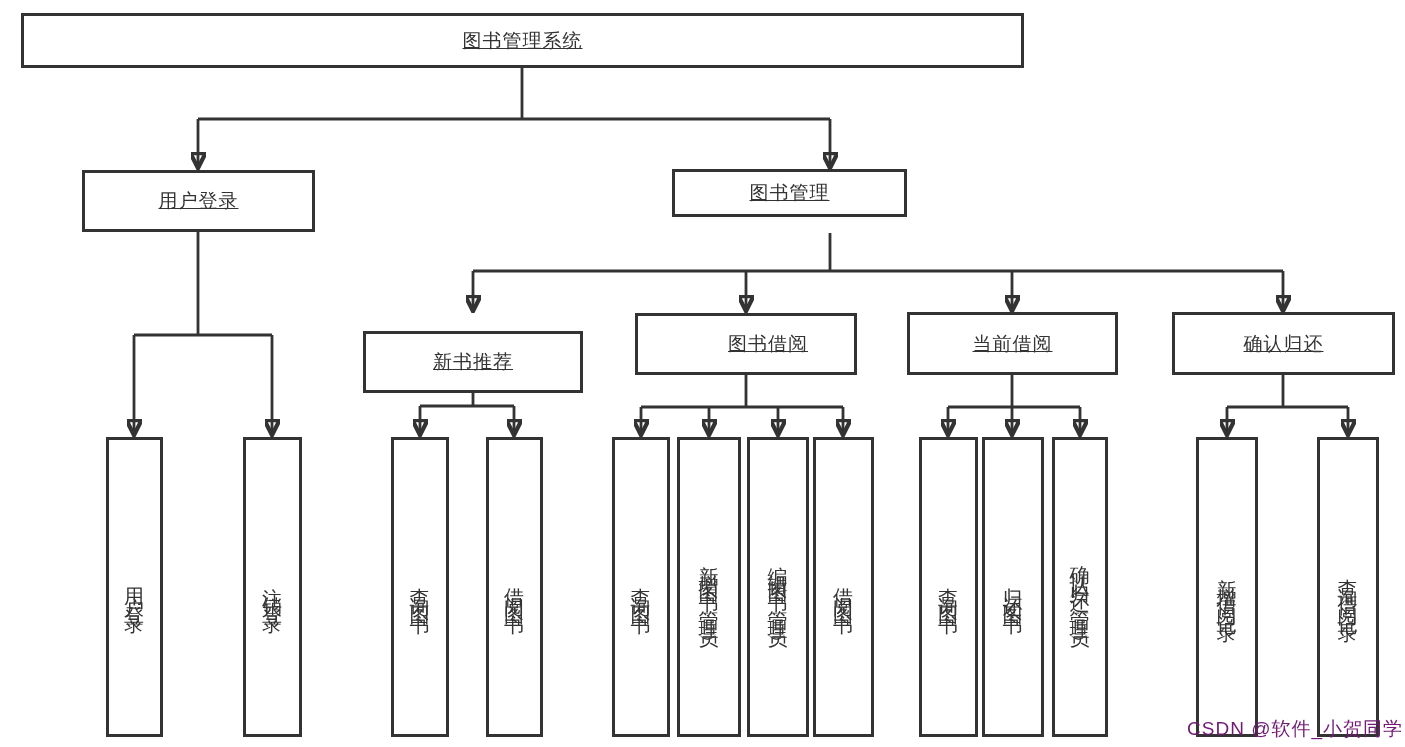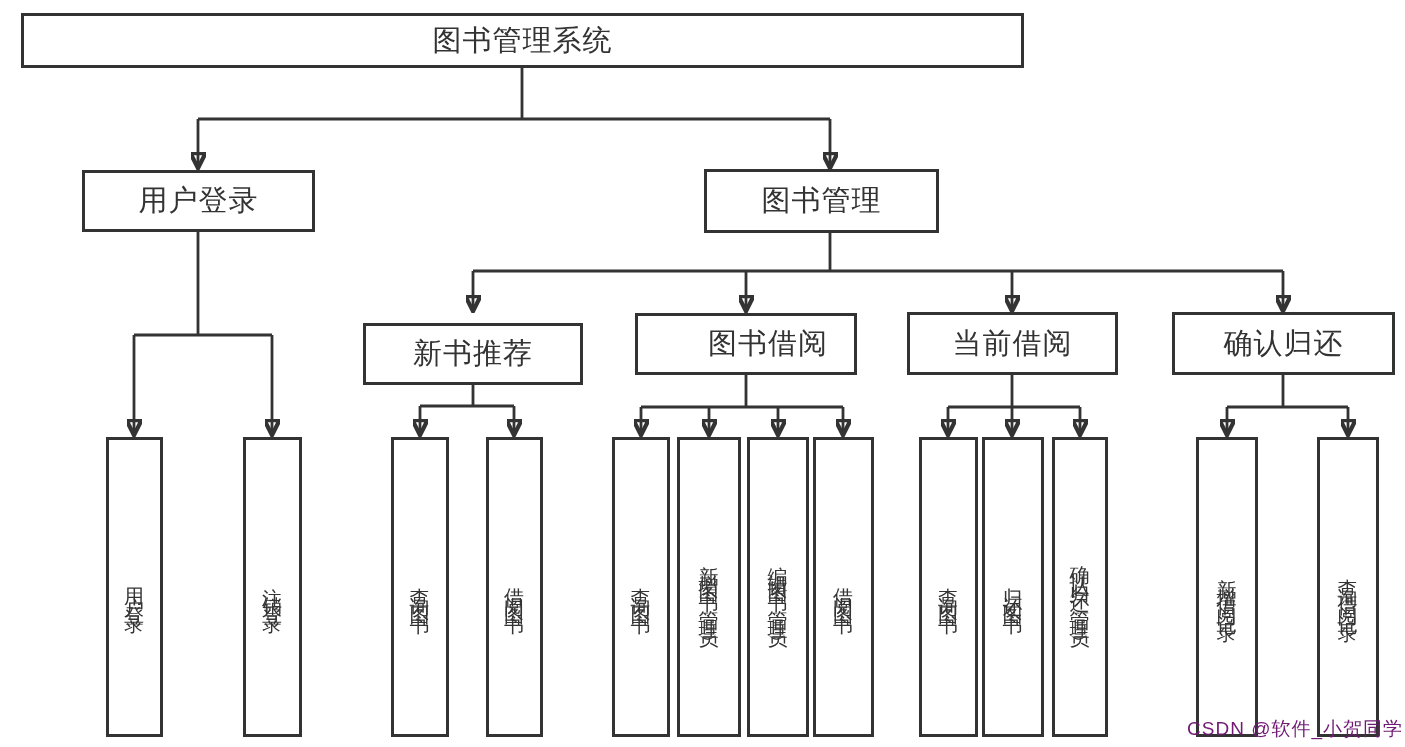--- a/index.html
+++ b/index.html
@@ -31,22 +31,23 @@
     position: absolute;
     box-sizing: border-box;
     background: #ffffff;
     border: 3px solid #333333;
     display: flex;
     align-items: center;
     justify-content: center;
     text-align: center;
   }
   .node.h {
-    font-size: 29px;
+    font-size: 19px;
     letter-spacing: 1px;
+    text-decoration: underline;
   }
   .node.v {
     font-size: 20px;
     writing-mode: vertical-rl;
     text-orientation: mixed;
     letter-spacing: 9px;
     line-height: 1;
     padding-top: 6px;
   }
   .watermark {
@@ -116,23 +117,23 @@
     <g>
       <path d="M1283,375 L1283,407 M1227,407 L1348,407"></path>
       <line x1="1227" y1="407" x2="1227" y2="433" marker-end="url(#arrow)"></line>
       <line x1="1348" y1="407" x2="1348" y2="433" marker-end="url(#arrow)"></line>
     </g>
   </svg>
 
   <div class="node h" style="left:21px; top:13px; width:1003px; height:55px;">图书管理系统</div>
 
   <div class="node h" style="left:82px; top:170px; width:233px; height:62px;">用户登录</div>
-  <div class="node h" style="left:704px; top:169px; width:235px; height:64px;">图书管理</div>
+  <div class="node h" style="left:672px; top:169px; width:235px; height:48px;">图书管理</div>
 
-  <div class="node h" style="left:363px; top:323px; width:220px; height:62px;">新书推荐</div>
+  <div class="node h" style="left:363px; top:331px; width:220px; height:62px;">新书推荐</div>
   <div class="node h" style="left:635px; top:313px; width:222px; height:62px;padding-left:44px;">图书借阅</div>
   <div class="node h" style="left:907px; top:312px; width:211px; height:63px;">当前借阅</div>
   <div class="node h" style="left:1172px; top:312px; width:223px; height:63px;">确认归还</div>
 
   <div class="node v" style="left:106px; top:437px; width:57px; height:300px;">用户登录</div>
   <div class="node v" style="left:243px; top:437px; width:59px; height:300px;">注销登录</div>
 
   <div class="node v" style="left:391px; top:437px; width:58px; height:300px;">查询图书</div>
   <div class="node v" style="left:486px; top:437px; width:57px; height:300px;">借阅图书</div>
 

